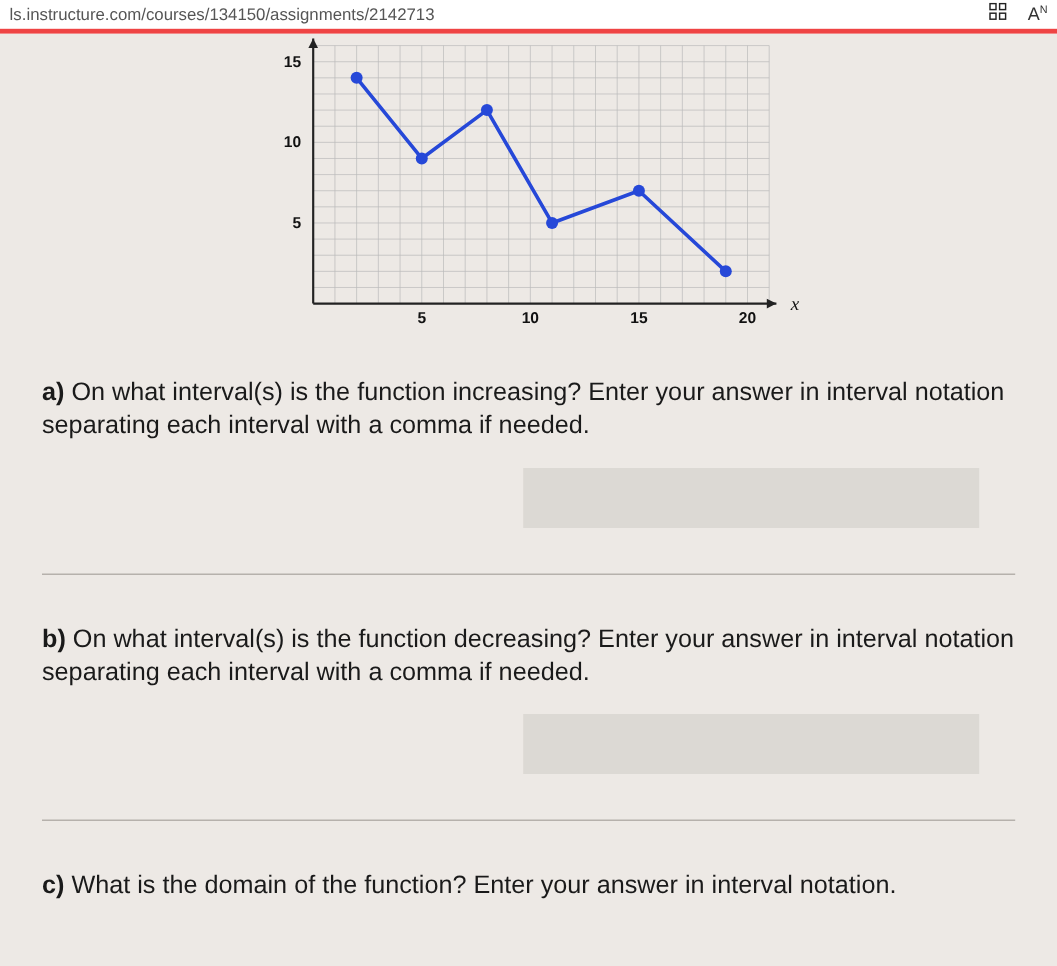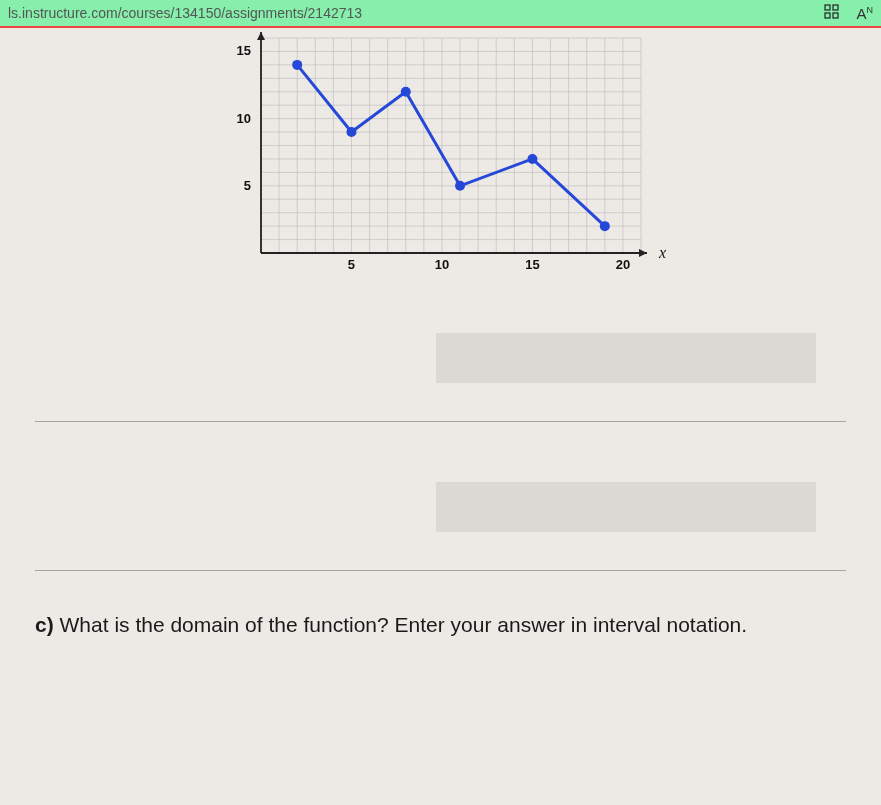--- a/index.html
+++ b/index.html
@@ -4,22 +4,22 @@
   <style>
     * { margin: 0; padding: 0; box-sizing: border-box; }
     body {
       font-family: Arial, Helvetica, sans-serif;
       background: #ede9e5;
       width: 881px;
       height: 805px;
       overflow: hidden;
     }
     .url-bar {
-      background: #86efac;
-      border-bottom: 2px solid #ef4444;
+      background: #ffffff;
+      border-bottom: 4px solid #ef4444;
       height: 28px;
       display: flex;
       align-items: center;
       padding: 0 8px;
       justify-content: space-between;
     }
     .url-text {
       color: #555;
       font-size: 14px;
     }
@@ -151,27 +151,35 @@
         <circle cx="150.47619047619048" cy="109.0625" r="5" fill="#2648d8"></circle>
         <circle cx="204.76190476190476" cy="68.75" r="5" fill="#2648d8"></circle>
         <circle cx="259.04761904761904" cy="162.8125" r="5" fill="#2648d8"></circle>
         <circle cx="331.42857142857144" cy="135.9375" r="5" fill="#2648d8"></circle>
         <circle cx="403.8095238095238" cy="203.125" r="5" fill="#2648d8"></circle>
       </svg>
   </div>
 </div>
 
 <div class="question-block">
+  <p class="question-text">
+    <span class="label">a)</span>
+    <span>On what interval(s) is the function increasing? Enter your answer in interval notation separating each interval with a comma if needed.</span>
+  </p>
   <div class="answer-area">
     <input class="answer-input" type="text" style="">
   </div>
 </div>
 <hr class="divider-line">
 
 <div class="question-block">
+  <p class="question-text">
+    <span class="label">b)</span>
+    <span>On what interval(s) is the function decreasing? Enter your answer in interval notation separating each interval with a comma if needed.</span>
+  </p>
   <div class="answer-area">
     <input class="answer-input" type="text" style="">
   </div>
 </div>
 <hr class="divider-line">
 
 <div class="question-block">
   <p class="question-text">
     <span class="label">c)</span>
     <span>What is the domain of the function? Enter your answer in interval notation.</span>

